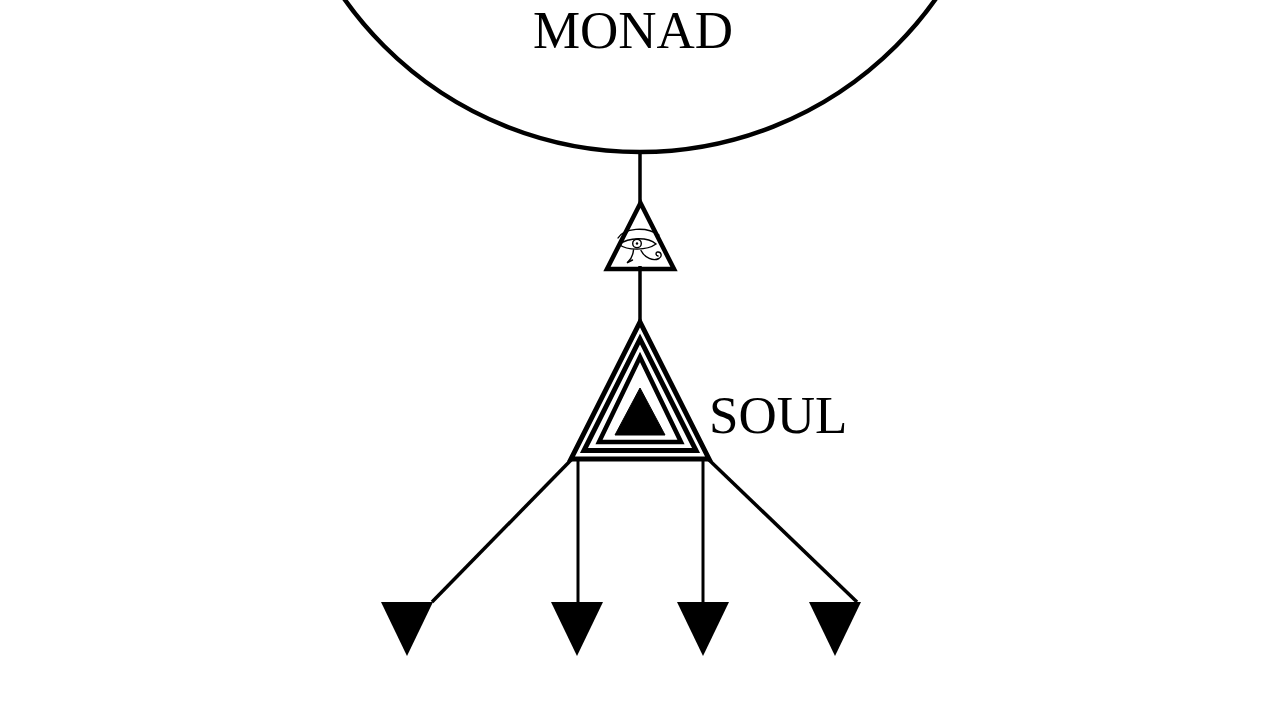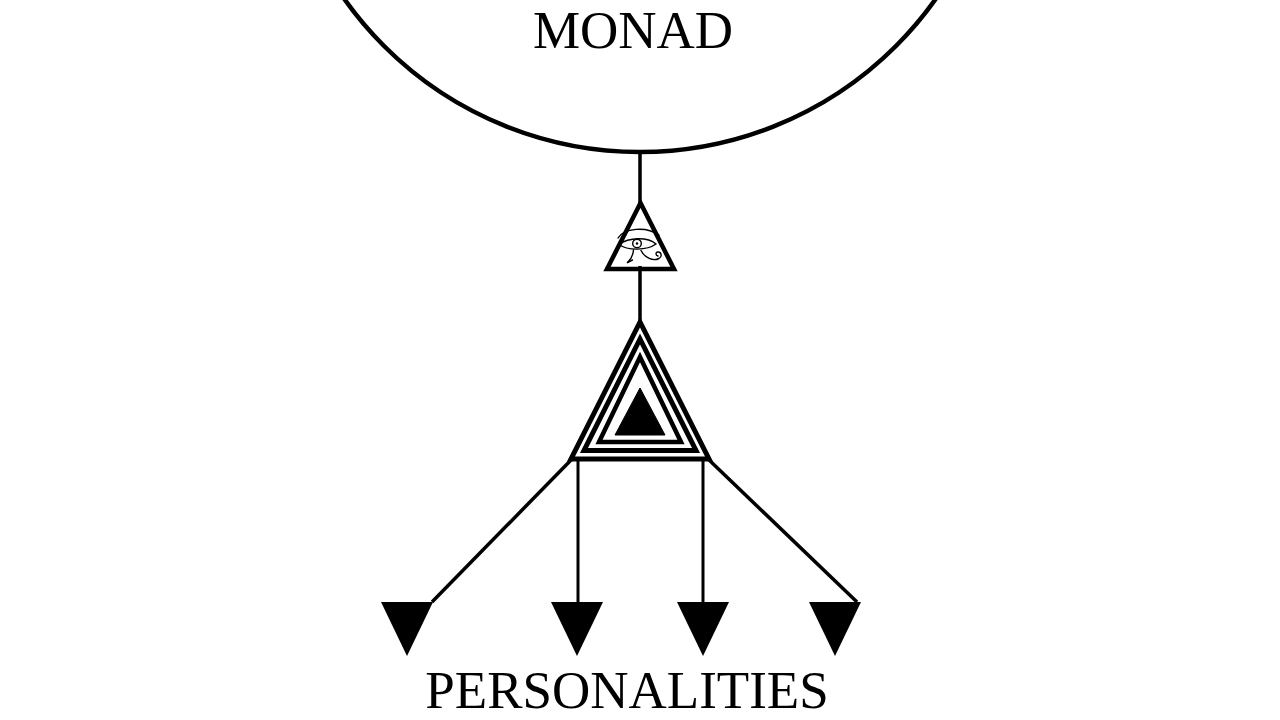--- a/index.html
+++ b/index.html
@@ -97,16 +97,16 @@
 
     <polygon points="381,602 433,602 407,656" fill="#000000"></polygon>
     <polygon points="551,602 603,602 577,656" fill="#000000"></polygon>
     <polygon points="677,602 729,602 703,656" fill="#000000"></polygon>
     <polygon points="809,602 861,602 835,656" fill="#000000"></polygon>
   </svg>
 
   <div class="label" id="monad-label">MONAD</div>
 
 
+  <div class="label" id="soul-label">SOUL</div>
 
-  <div class="label" id="personalities-label">PERSONALITIES</div>
 
 </div>
 
 </body></html>

